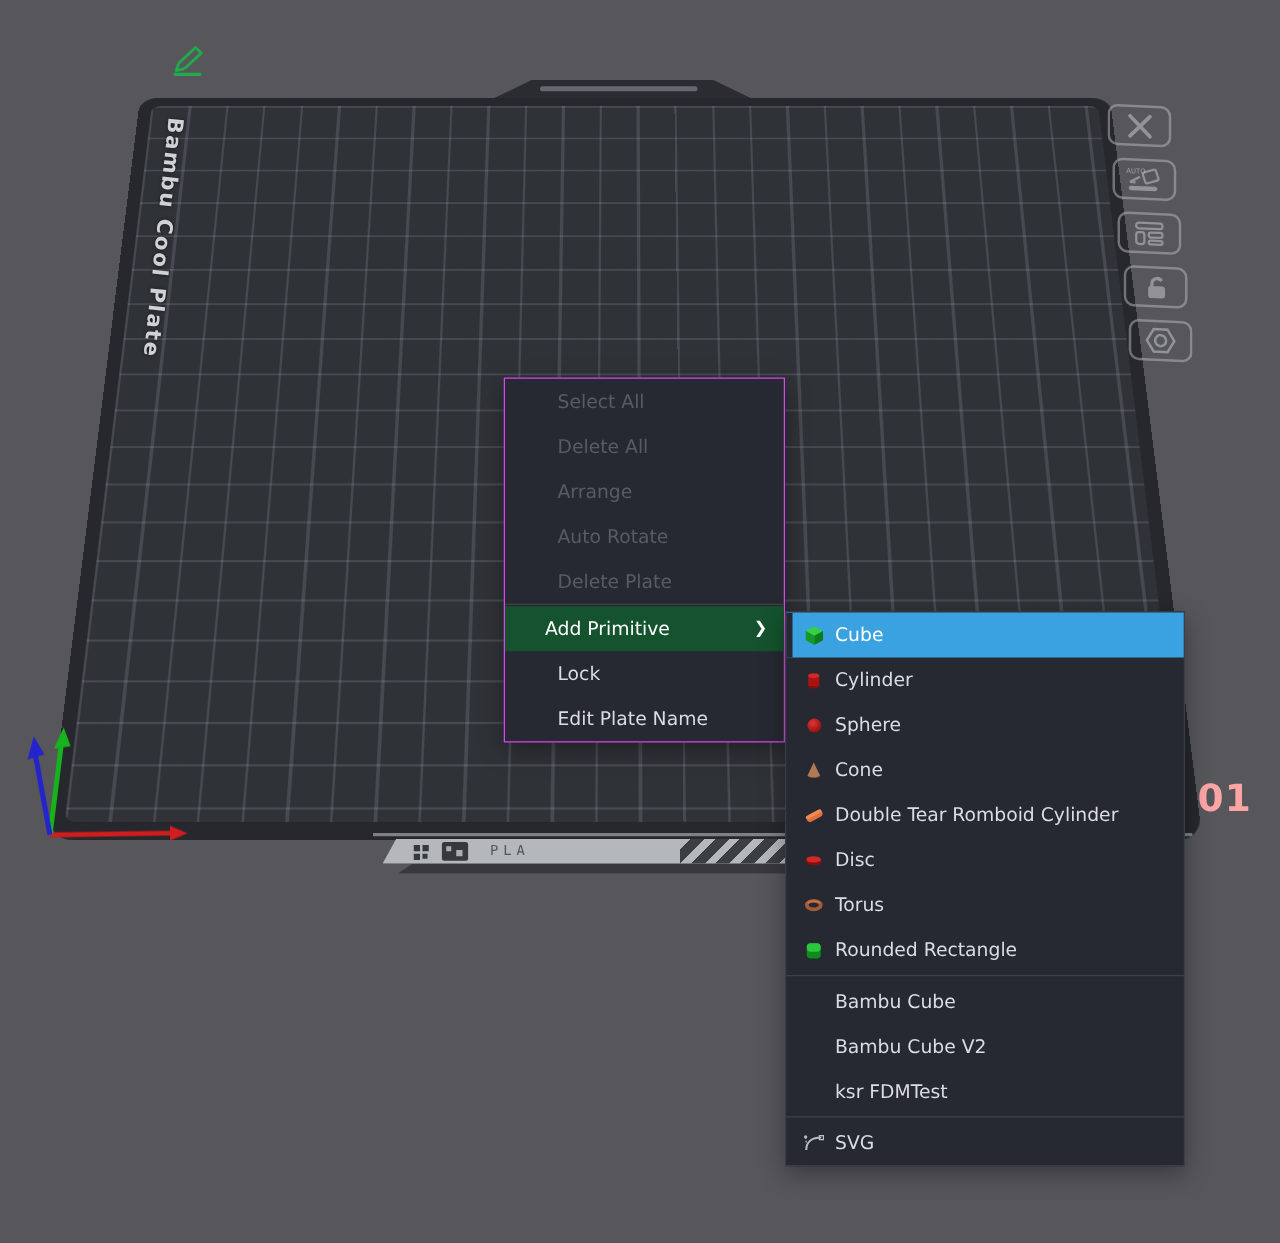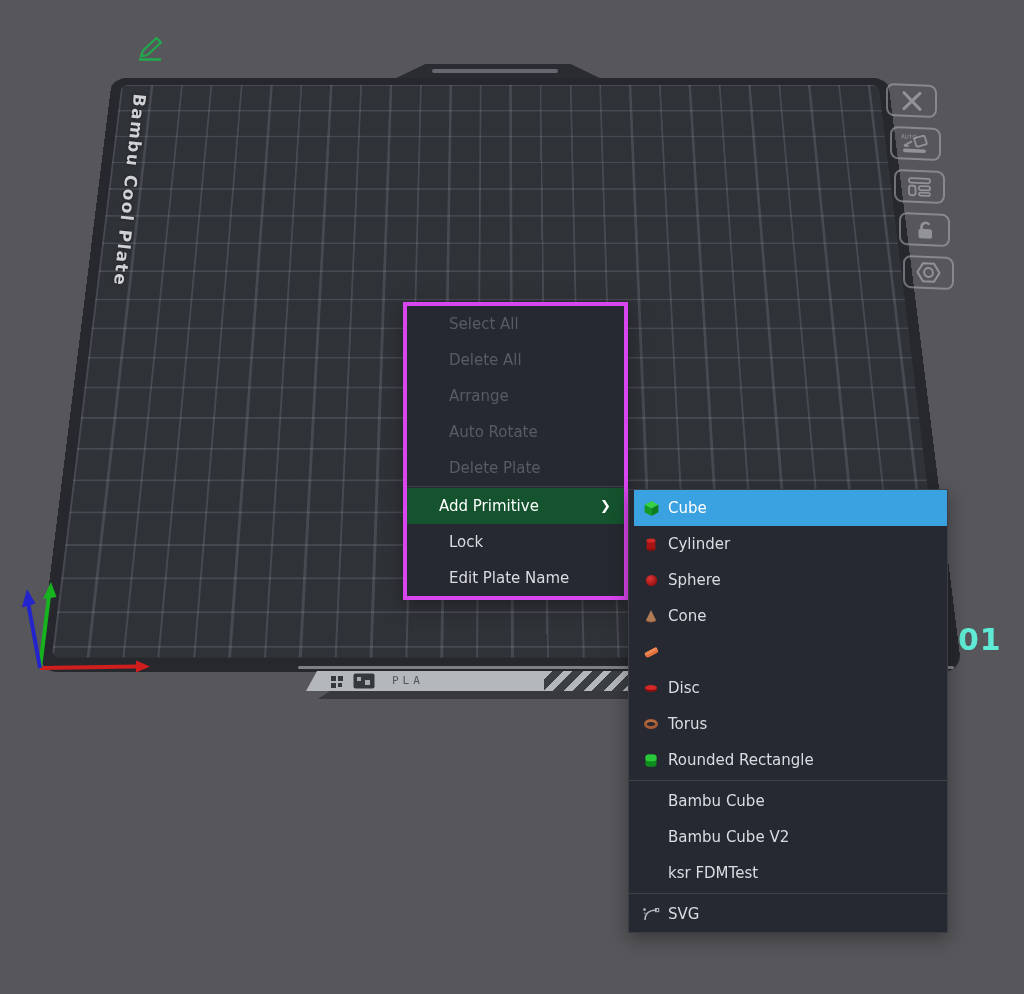--- a/index.html
+++ b/index.html
@@ -38,21 +38,21 @@
     font-size:17px; font-weight:600; letter-spacing:1.5px;
     color:#cfd1d4; text-shadow:0 0 3px rgba(0,0,0,0.55);
     transform:rotate(6deg); transform-origin:top center;
     white-space:nowrap;
   }
   .edit-plate-pencil { position:absolute; left:130px; top:30px; z-index:4; cursor:pointer; }
 
   
   .plate-number {
     position:absolute; left:958px; top:622px; z-index:2;
-    font-size:30px; font-weight:800; letter-spacing:1px; color:#5eead4;
+    font-size:30px; font-weight:800; letter-spacing:1px; color:#fca5a5;
   }
 
   
   .front-edge-line { position:absolute; left:298px; top:666px; width:656px; height:3px;
     background:#94979c; opacity:.8; border-radius:2px; z-index:2; }
   .front-bar {
     position:absolute; left:306px; top:671px; width:398px; height:20px;
     background:#b4b7bc; z-index:2;
     clip-path:polygon(11px 0, 100% 0, 100% 100%, 0 100%);
   }
@@ -86,21 +86,21 @@
   .ptbtn svg { display:block; }
   #pt-close    { left:886px; top:84px;  }
   #pt-orient   { left:890px; top:127px; }
   #pt-arrange  { left:894px; top:170px; }
   #pt-lock     { left:899px; top:213px; }
   #pt-settings { left:903px; top:256px; }
 
   
   .menu {
     position:absolute; left:403px; top:302px; width:225px; z-index:10;
-    background:#262931; border:4px solid #d946ef; box-sizing:border-box;
+    background:#262931; border:1px solid #d946ef; box-sizing:border-box;
     box-shadow:0 6px 18px rgba(0,0,0,0.35); font-size:15px;
   }
   .menu .mi { position:relative; height:36px; line-height:36px; padding-left:42px; color:#d9dce0; cursor:pointer; }
   .menu .mi.disabled { color:#575c63; cursor:default; }
   .menu .mi.hl { background:#14532d; color:#ffffff;padding-left:32px; }
   .menu .sep { height:1px; background:#3d4249; margin:0 0 1px 0; }
   .menu .arrow { position:absolute; right:13px; top:0; font-size:13px; line-height:36px; }
 
   
   .submenu {
@@ -274,20 +274,21 @@
 
     <div class="smi">
       <span class="mi-icon">
         <svg width="17" height="17" viewBox="0 0 16 16">
           <g transform="rotate(-28 8 8)">
             <rect x="1.5" y="5.5" width="13" height="5.4" rx="2.7" fill="#df6f3c"></rect>
             <rect x="1.5" y="5.5" width="13" height="2.6" rx="1.3" fill="#ef8a55"></rect>
           </g>
         </svg>
       </span>
+      <span>Double Tear Romboid Cylinder</span>
     </div>
 
     <div class="smi">
       <span class="mi-icon">
         <svg width="16" height="16" viewBox="0 0 16 16">
           <ellipse cx="8" cy="9.6" rx="5.8" ry="2.5" fill="#8c0c0c"></ellipse>
           <rect x="2.2" y="7.6" width="11.6" height="2" fill="#a81414"></rect>
           <ellipse cx="8" cy="7.4" rx="5.8" ry="2.5" fill="#d32828"></ellipse>
         </svg>
       </span>

